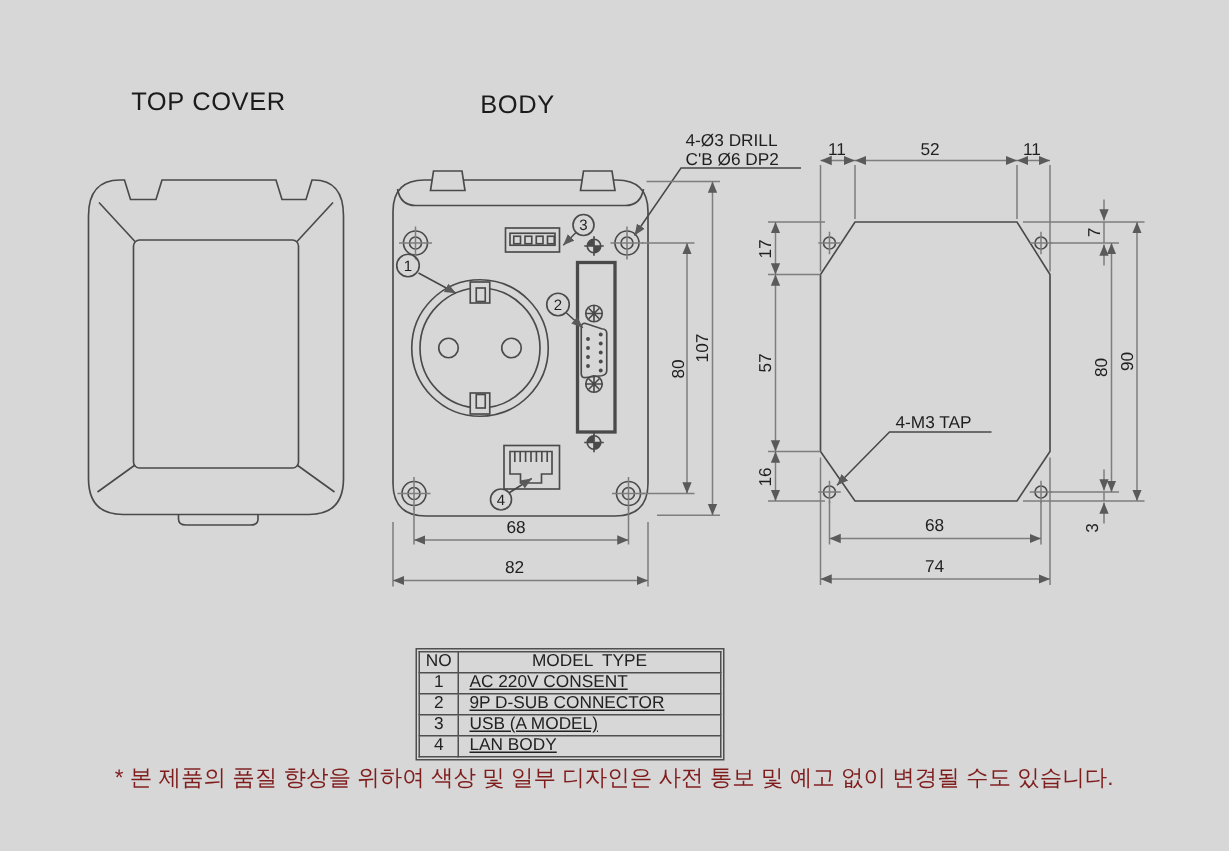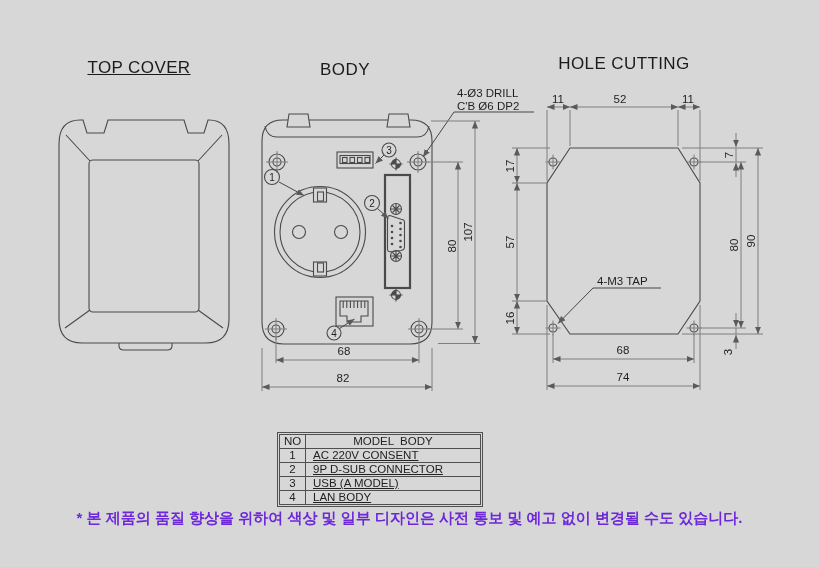--- a/index.html
+++ b/index.html
@@ -18,21 +18,21 @@
   .title{position:absolute;font-size:17px;color:#1b1b1b;letter-spacing:.4px;white-space:nowrap;
          transform:translateX(-50%);}
   .legend{position:absolute;left:277px;top:432px;width:202px;border:1px solid #4f4f4f;padding:1px;}
   .legend table{border-collapse:collapse;width:100%;}
   .legend td{border:1px solid #4f4f4f;font-size:11.5px;color:#222;height:12px;
              line-height:12px;padding:0 0 1px 0;margin-left:40px;}
   .legend td.no{width:25px;text-align:center;}
   .legend td.hd{text-align:center;white-space:pre;}
   .legend td.val{padding-left:7px;text-decoration:underline;}
   .footnote{position:absolute;left:0;top:509px;width:819px;text-align:center;
-            font-size:15px;color:#6d28d9;white-space:nowrap;font-weight:bold;}
+            font-size:15px;color:#7f1d1d;white-space:nowrap;}
 </style>
 </head>
 <body>
 
 <div class="stage">
 
 <svg width="819" height="567" viewBox="0 0 819 567">
   <defs>
     <marker id="ar" markerWidth="9" markerHeight="9" refX="7.5" refY="4" orient="auto-start-reverse" markerUnits="userSpaceOnUse">
       <path d="M0,0.9 L7.5,4 L0,7.1 Z" fill="#5a5a5a"></path>
@@ -250,30 +250,29 @@
       <text class="t" x="623" y="381" text-anchor="middle">74</text>
     </g>
 
     <g>
       <text class="t" x="597" y="285">4-M3 TAP</text>
       <path class="ld" d="M 661,288 L 593,288 L 558,323.5" marker-end="url(#ar)"></path>
     </g>
   </g>
 </svg>
 
-<div class="title" style="left:139px;top:58px;text-decoration:underline;">TOP COVER</div>
+<div class="title" style="left:139px;top:58px;">TOP COVER</div>
 <div class="title" style="left:345px;top:60px;">BODY</div>
-<div class="title" style="left:624px;top:54px;">HOLE CUTTING</div>
 
 <div class="legend">
   <table>
     <tbody>
           <tr>
       <td class="no">NO</td>
-      <td class="hd">MODEL  BODY</td>
+      <td class="hd">MODEL  TYPE</td>
     </tr>
     <tr>
       <td class="no">1</td>
       <td class="val">AC 220V CONSENT</td>
     </tr>
     <tr>
       <td class="no">2</td>
       <td class="val">9P D-SUB CONNECTOR</td>
     </tr>
     <tr>

